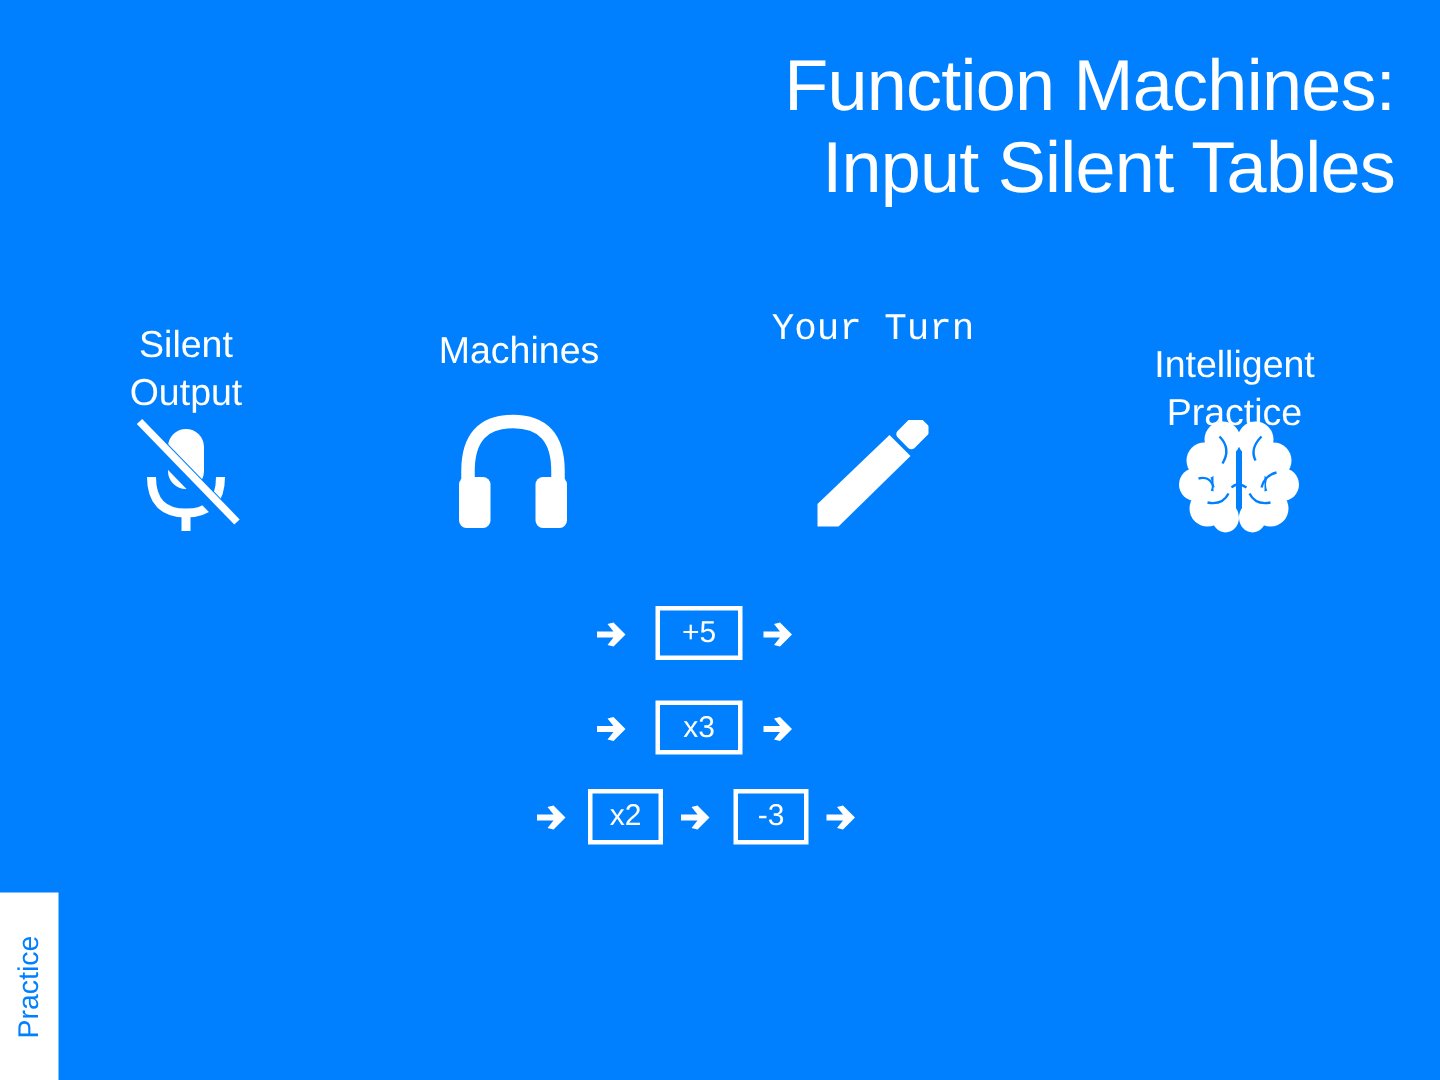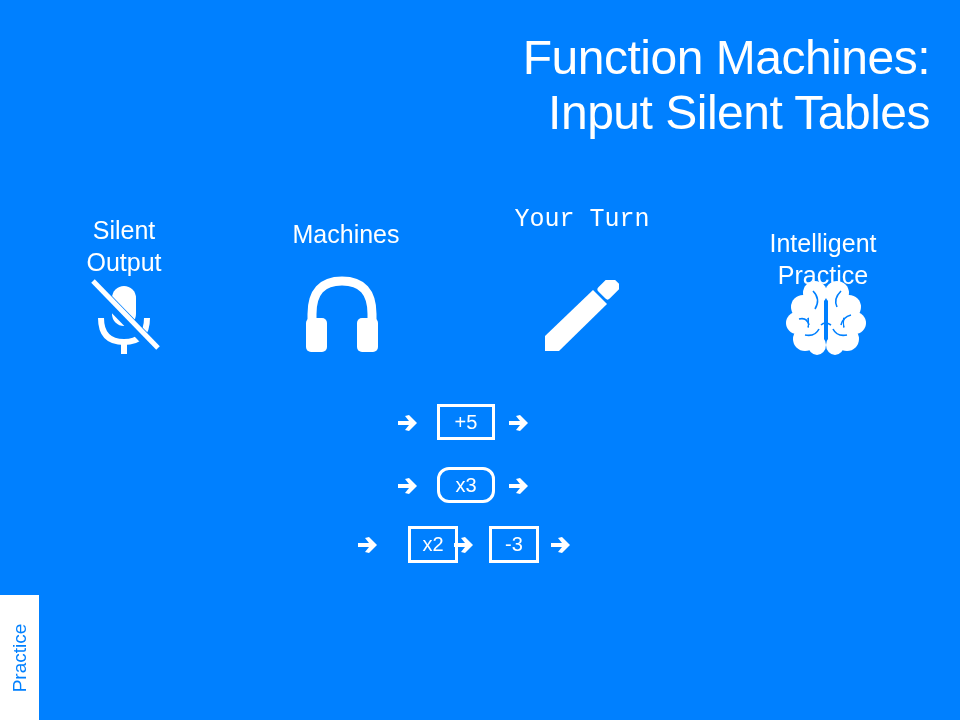--- a/index.html
+++ b/index.html
@@ -116,31 +116,31 @@
 <div class="fm-box" style="left:437px; top:404px; width:58px; height:36px; line-height:30px;">
   <span>+5</span>
 </div>
 <svg class="fm-arrow" style="left:508px; top:414px;" viewBox="0 0 22 18">
   <path d="M1 7 L12 7 L8 2 L12 1 L20 9 L12 17 L8 16 L12 11 L1 11 Z" fill="#fff"></path>
 </svg>
 
 <svg class="fm-arrow" style="left:397px; top:477px;" viewBox="0 0 22 18">
   <path d="M1 7 L12 7 L8 2 L12 1 L20 9 L12 17 L8 16 L12 11 L1 11 Z" fill="#fff"></path>
 </svg>
-<div class="fm-box" style="left:437px; top:467px; width:58px; height:36px; line-height:30px;border-radius:12px;">
+<div class="fm-box" style="left:437px; top:467px; width:58px; height:36px; line-height:30px;">
   <span>x3</span>
 </div>
 <svg class="fm-arrow" style="left:508px; top:477px;" viewBox="0 0 22 18">
   <path d="M1 7 L12 7 L8 2 L12 1 L20 9 L12 17 L8 16 L12 11 L1 11 Z" fill="#fff"></path>
 </svg>
 
 <svg class="fm-arrow" style="left:357px; top:536px;" viewBox="0 0 22 18">
   <path d="M1 7 L12 7 L8 2 L12 1 L20 9 L12 17 L8 16 L12 11 L1 11 Z" fill="#fff"></path>
 </svg>
-<div class="fm-box" style="left:408px; top:526px; width:50px; height:37px; line-height:31px;">
+<div class="fm-box" style="left:392px; top:526px; width:50px; height:37px; line-height:31px;">
   <span>x2</span>
 </div>
 <svg class="fm-arrow" style="left:453px; top:536px;" viewBox="0 0 22 18">
   <path d="M1 7 L12 7 L8 2 L12 1 L20 9 L12 17 L8 16 L12 11 L1 11 Z" fill="#fff"></path>
 </svg>
 <div class="fm-box" style="left:489px; top:526px; width:50px; height:37px; line-height:31px;">
   <span>-3</span>
 </div>
 <svg class="fm-arrow" style="left:550px; top:536px;" viewBox="0 0 22 18">
   <path d="M1 7 L12 7 L8 2 L12 1 L20 9 L12 17 L8 16 L12 11 L1 11 Z" fill="#fff"></path>

